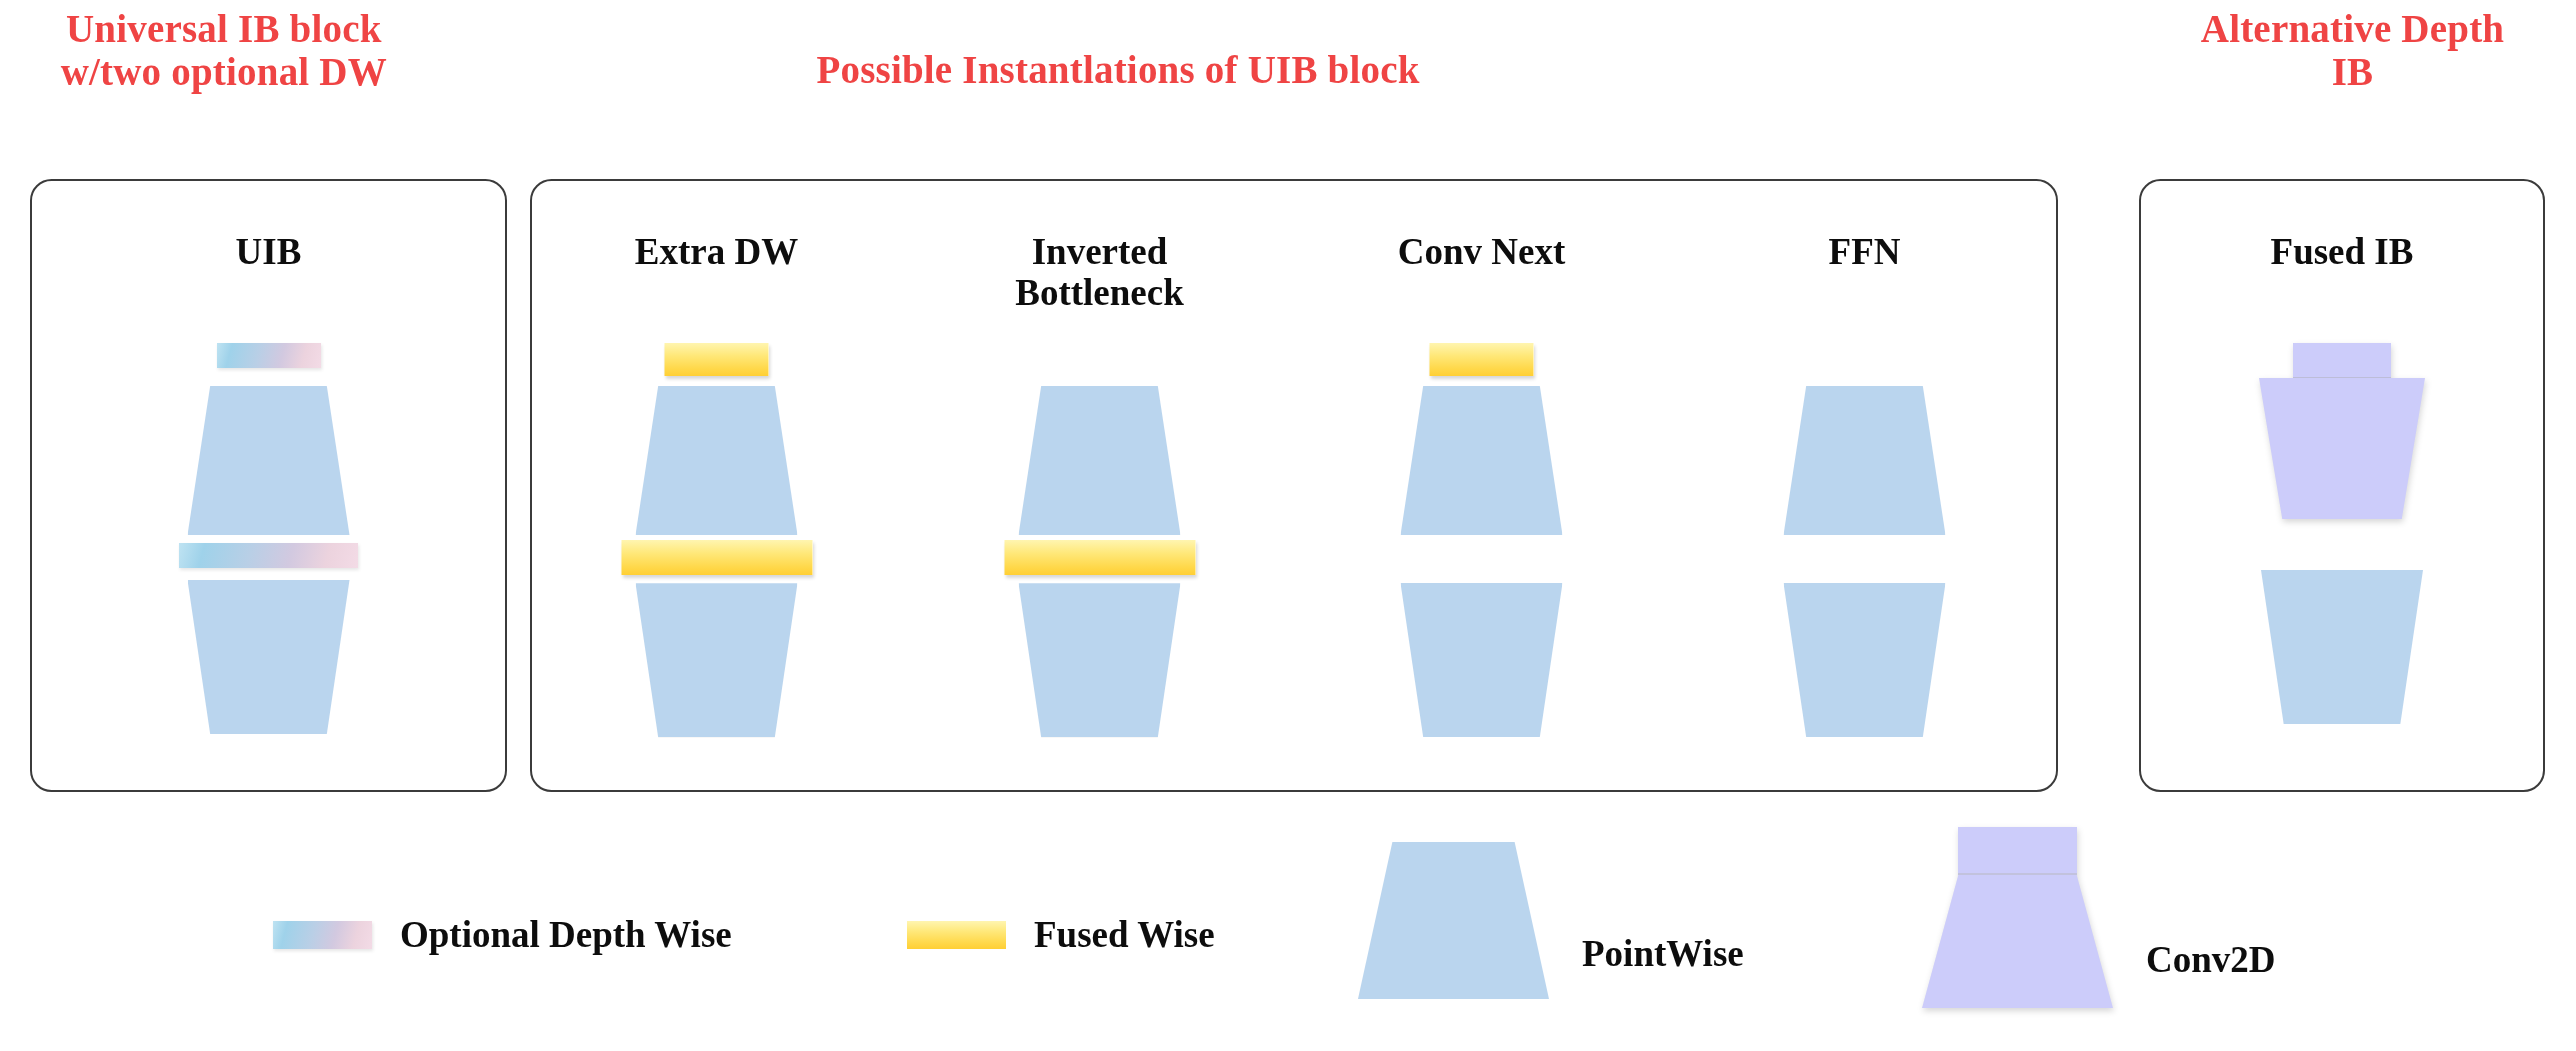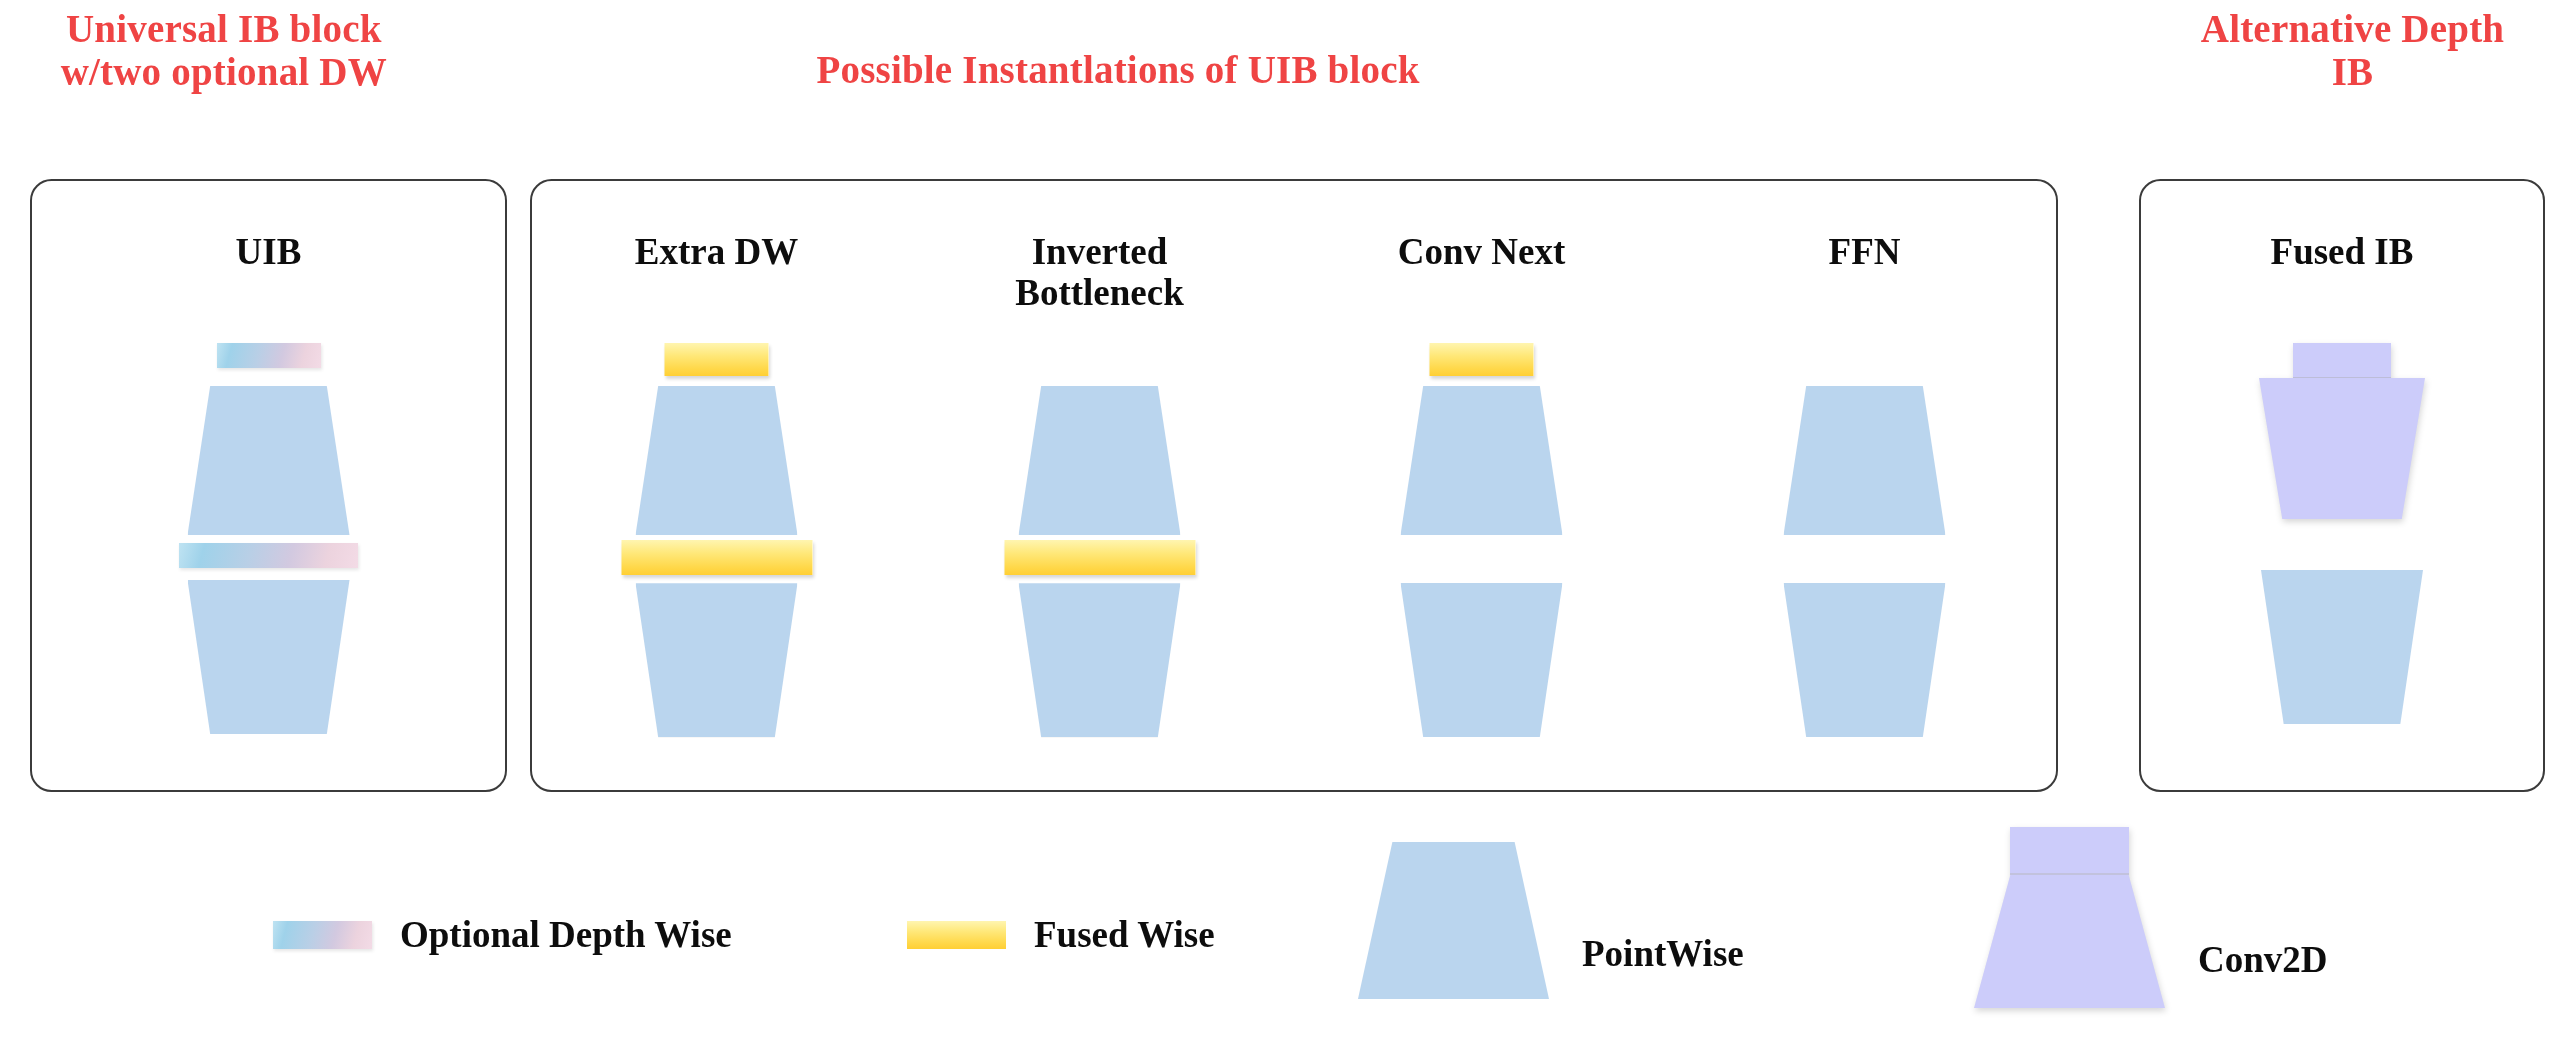--- a/index.html
+++ b/index.html
@@ -274,21 +274,21 @@
   <div class="legend-item" style="left:907px; top:76px;">
     <div class="legend-swatch-bar bar-dw"></div>
     <div class="legend-label">Fused Wise</div>
   </div>
 
   <div class="legend-item" style="left:1358px; top:5px;">
     <div class="legend-trap"></div>
     <div class="legend-label" style="align-self:center; margin-top:66px;">PointWise</div>
   </div>
 
-  <div class="legend-item" style="left:1974px; top:-10px;">
+  <div class="legend-item" style="left:1922px; top:-10px;">
     <div class="legend-conv2d">
       <div class="cap"></div>
       <div class="body"></div>
     </div>
     <div class="legend-label" style="align-self:center; margin-top:83px;">Conv2D</div>
   </div>
 
 </div>
 
 

